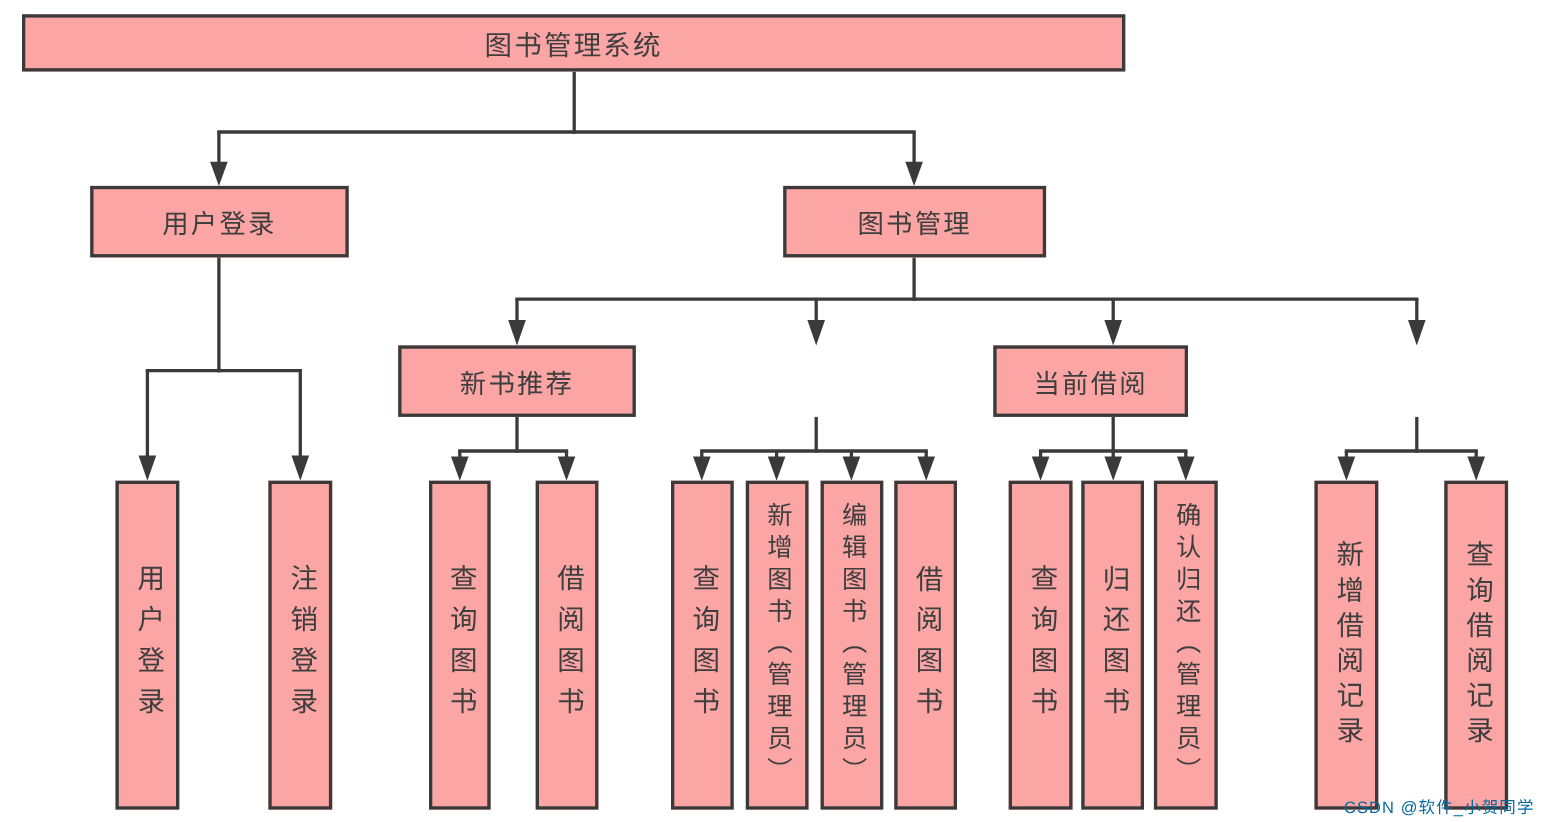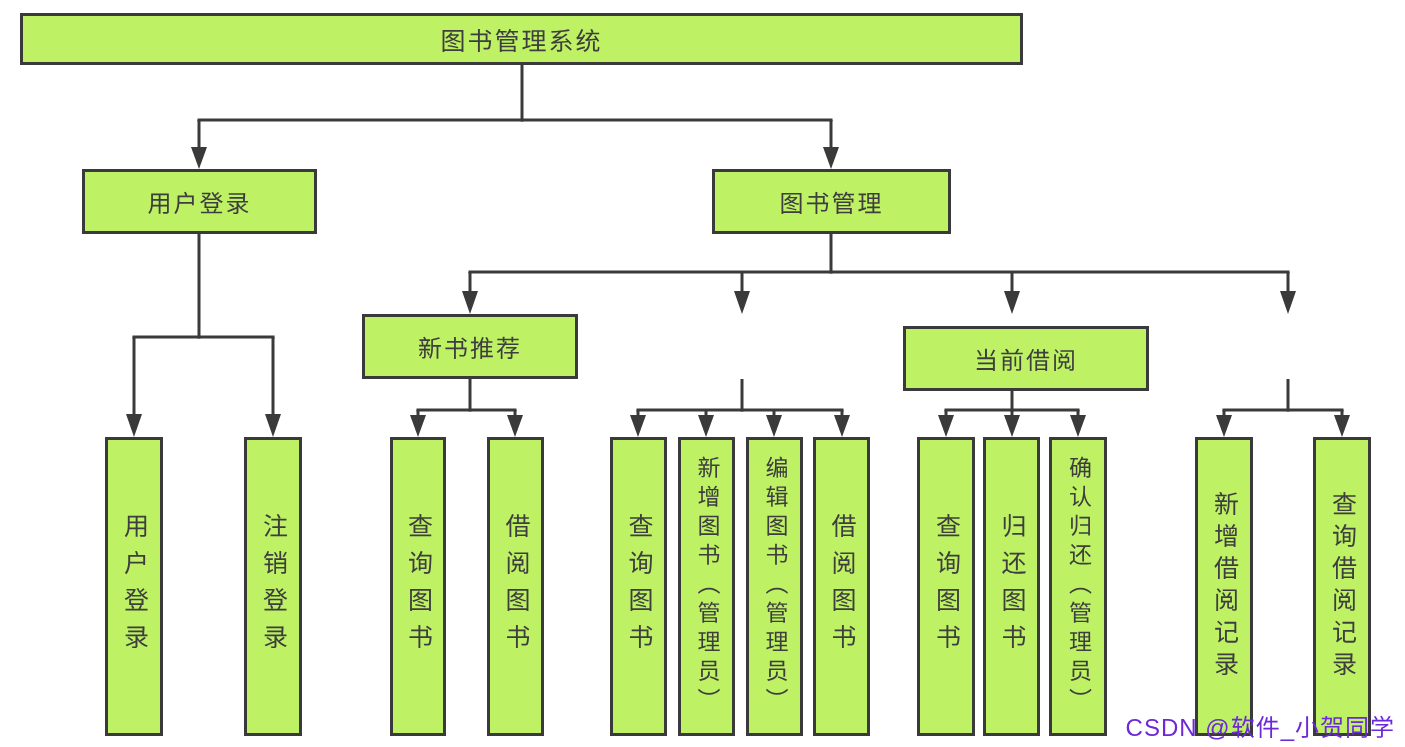--- a/index.html
+++ b/index.html
@@ -4,38 +4,38 @@
 <style>
   * { margin:0; padding:0; box-sizing:border-box; }
   html,body { background:#ffffff; }
   body { font-family:"Liberation Sans","DejaVu Sans",sans-serif; }
   .canvas {
     position:relative; width:1405px; height:747px;
     background:#ffffff; overflow:hidden;
   }
   .connectors { position:absolute; left:0; top:0; z-index:1; }
   .node {
-    position:absolute; background:#bef264; border:3px solid #3a3a3a;
+    position:absolute; background:#fca5a5; border:3px solid #3a3a3a;
     display:flex; align-items:center; justify-content:center;
     color:#3e3e3e; z-index:2;
   }
   .hnode { font-size:24px; letter-spacing:2px; }
   .root  { left:20px; top:13px; width:1003px; height:52px; font-size:25px; }
   .lvl2  { top:169px; height:65px; }
   .lvl3  { top:314px; height:65px; }
   .vnode { top:437px; height:299px; }
   .vlabel {
     writing-mode:vertical-rl; text-orientation:mixed;
     font-size:25px; letter-spacing:12px; line-height:1;
   }
   .vlabel.mid   { letter-spacing:7px; }
   .vlabel.dense { font-size:23px; letter-spacing:6px; }
   .watermark {
     position:absolute; right:10px; bottom:4px; z-index:3;
-    font-size:24px; color:#6d28d9; letter-spacing:1px; white-space:nowrap;
+    font-size:15px; color:#0369a1; letter-spacing:1px; white-space:nowrap;
   }
 </style>
 </head>
 <body>
 
 <div class="canvas">
 
   <svg class="connectors" width="1405" height="747" viewBox="0 0 1405 747">
     <g stroke="#3a3a3a" stroke-width="3" fill="none">
 
@@ -121,21 +121,21 @@
   <div class="node hnode lvl2" style="left:82px;width:235px;">
     <span>用户登录</span>
   </div>
   <div class="node hnode lvl2" style="left:712px;width:239px;">
     <span>图书管理</span>
   </div>
 
   <div class="node hnode lvl3" style="left:362px;width:216px;">
     <span>新书推荐</span>
   </div>
-  <div class="node hnode lvl3" style="left:903px;width:246px;margin-top:12px;">
+  <div class="node hnode lvl3" style="left:903px;width:177px;">
     <span>当前借阅</span>
   </div>
 
   <div class="node vnode" style="left:105px;width:58px;">
     <span class="vlabel">用户登录</span>
   </div>
   <div class="node vnode" style="left:244px;width:58px;">
     <span class="vlabel">注销登录</span>
   </div>
 

